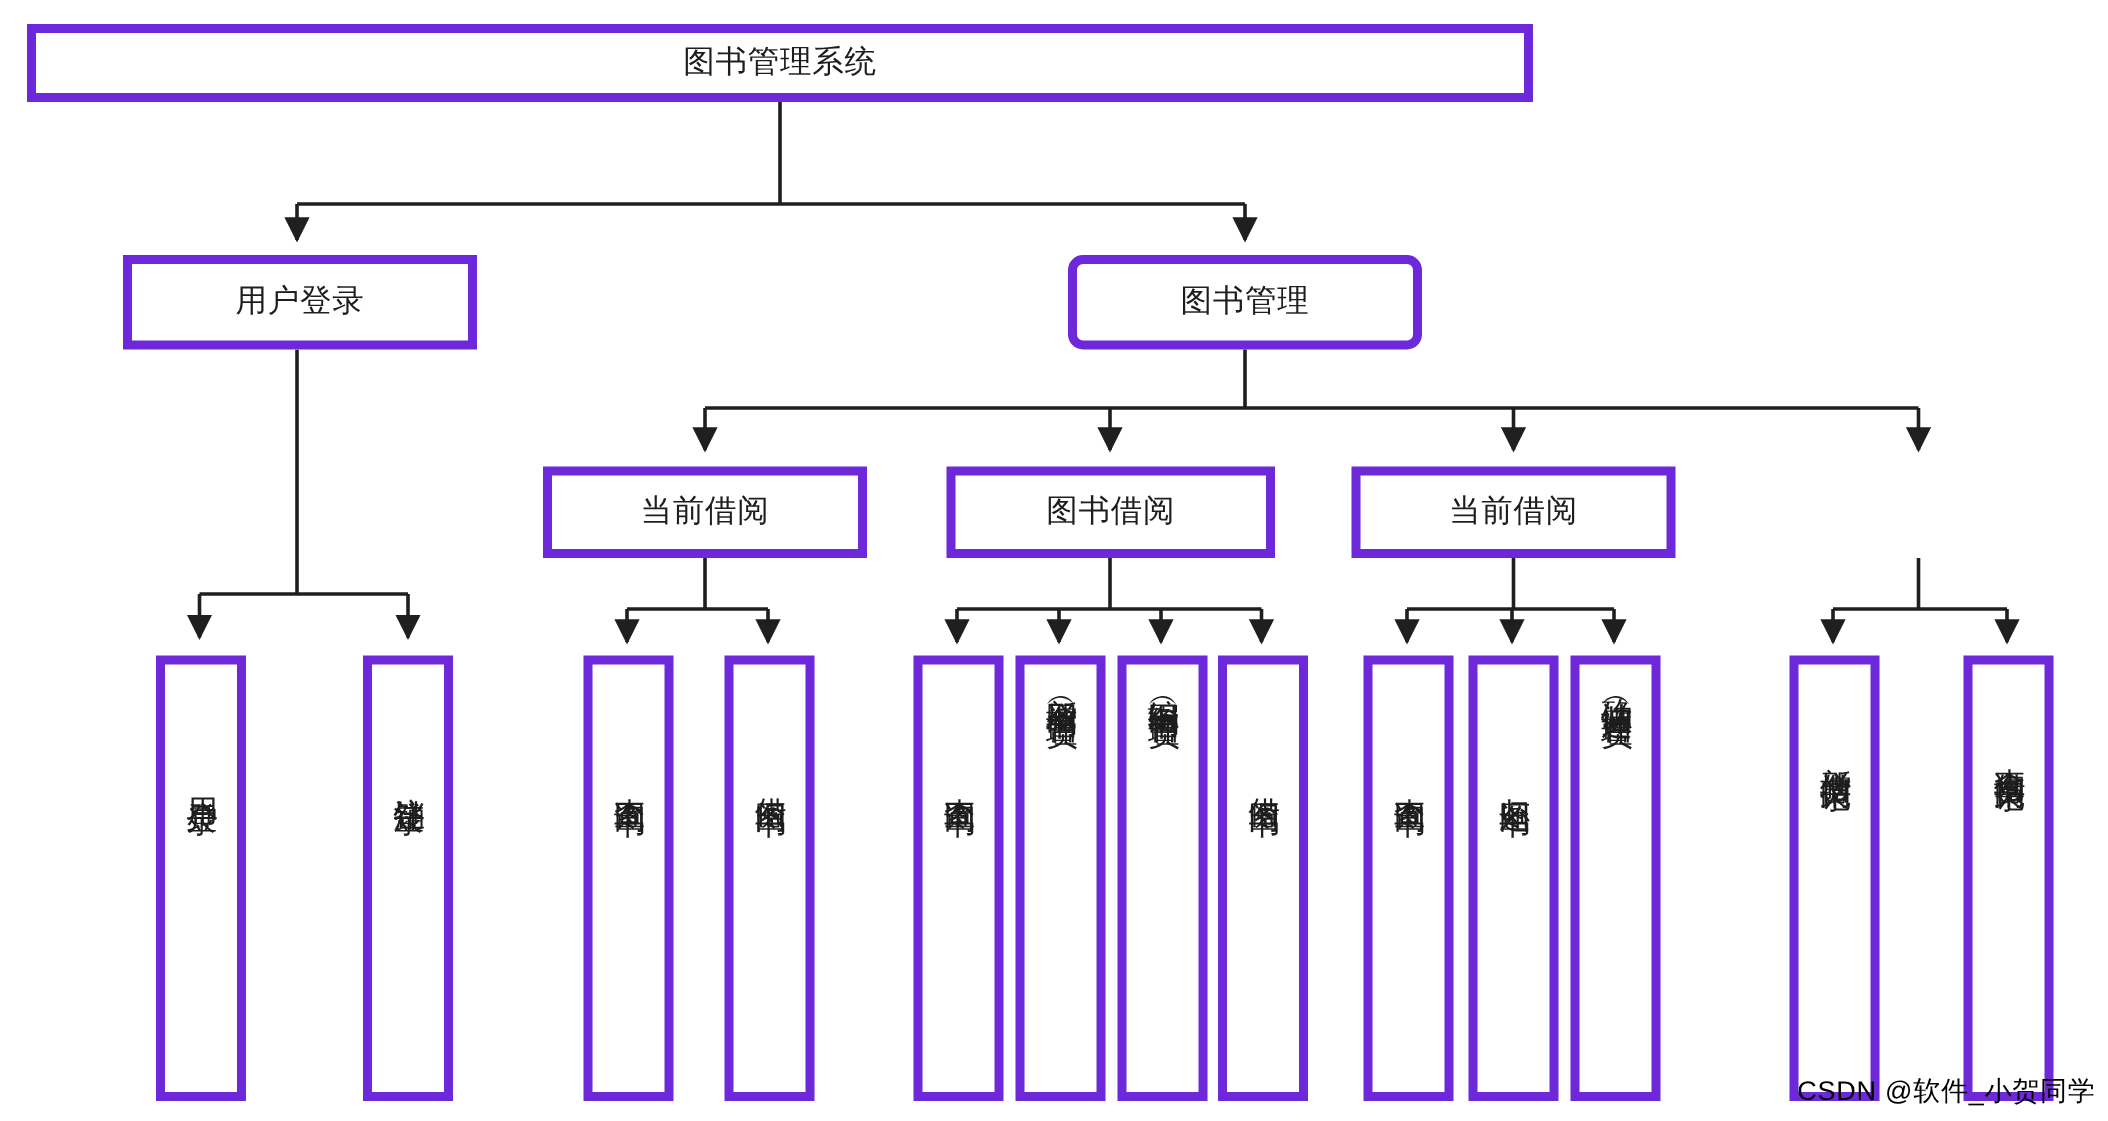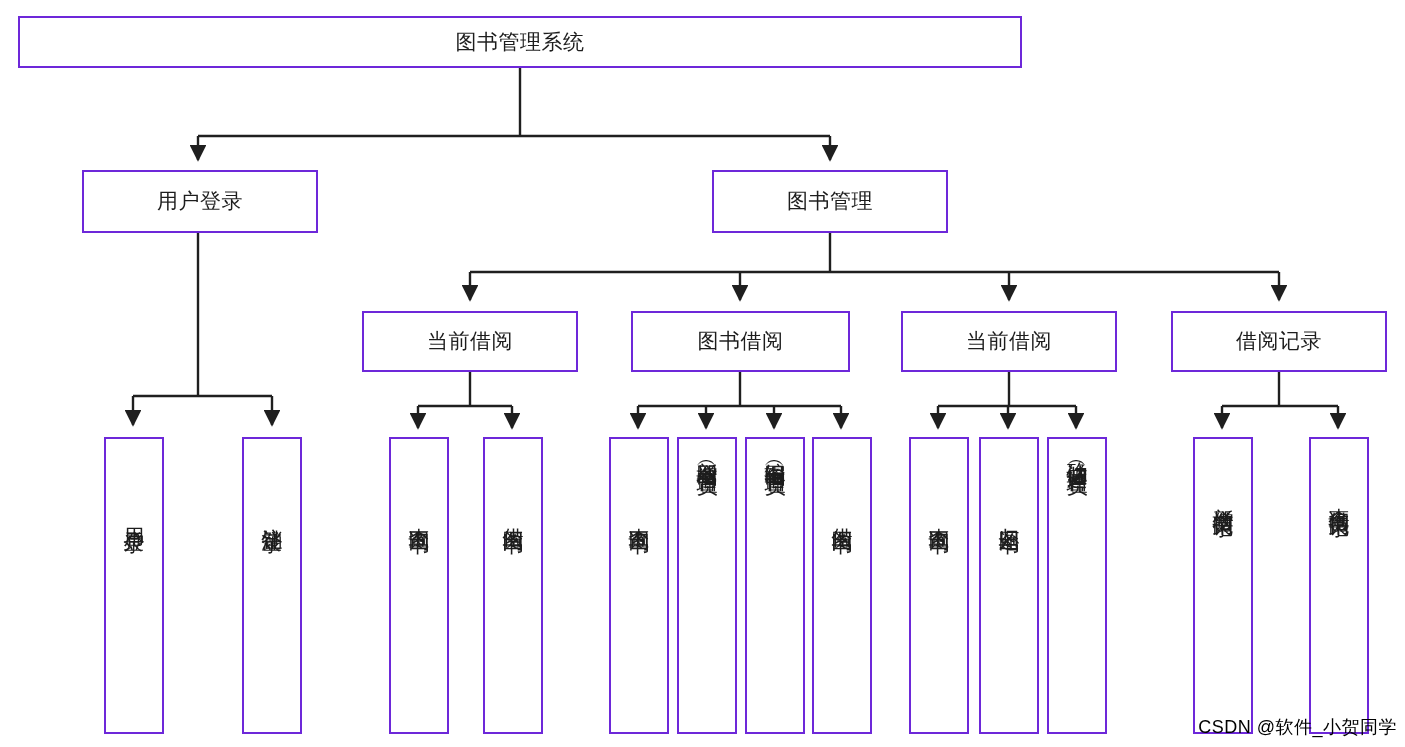--- a/index.html
+++ b/index.html
@@ -22,21 +22,21 @@
     left: 0;
     top: 0;
     width: 1405px;
     height: 747px;
     pointer-events: none;
   }
   .node {
     position: absolute;
     box-sizing: border-box;
     background: #ffffff;
-    border: 2px solid #6d28d9;
+    border: 6px solid #6d28d9;
     display: flex;
     align-items: center;
     justify-content: center;
     color: #222222;
     z-index: 2;
   }
   .node .label {
     font-size: 21px;
     line-height: 1.25;
     letter-spacing: 0.5px;
@@ -132,36 +132,33 @@
     </g>
   </svg>
 
   <div class="node" style="left:18px; top:16px; width:1004px; height:52px;">
     <span class="label">图书管理系统</span>
   </div>
 
   <div class="node" style="left:82px; top:170px; width:236px; height:63px;">
     <span class="label">用户登录</span>
   </div>
-  <div class="node" style="left:712px; top:170px; width:236px; height:63px;">
+  <div class="node" style="left:712px; top:170px; width:236px; height:63px;border-radius:10px;">
     <span class="label">图书管理</span>
   </div>
 
   <div class="node" style="left:362px; top:311px; width:216px; height:61px;">
     <span class="label">当前借阅</span>
   </div>
   <div class="node" style="left:631px; top:311px; width:219px; height:61px;">
     <span class="label">图书借阅</span>
   </div>
   <div class="node" style="left:901px; top:311px; width:216px; height:61px;">
     <span class="label">当前借阅</span>
   </div>
-  <div class="node" style="left:1171px; top:311px; width:216px; height:61px;">
-    <span class="label">借阅记录</span>
-  </div>
 
   <div class="node leaf mid" style="left:104px; top:437px; width:60px; height:297px;">
     <span class="label">用户登录</span>
   </div>
   <div class="node leaf mid" style="left:242px; top:437px; width:60px; height:297px;">
     <span class="label">注销登录</span>
   </div>
 
   <div class="node leaf mid" style="left:389px; top:437px; width:60px; height:297px;">
     <span class="label">查询图书</span>

